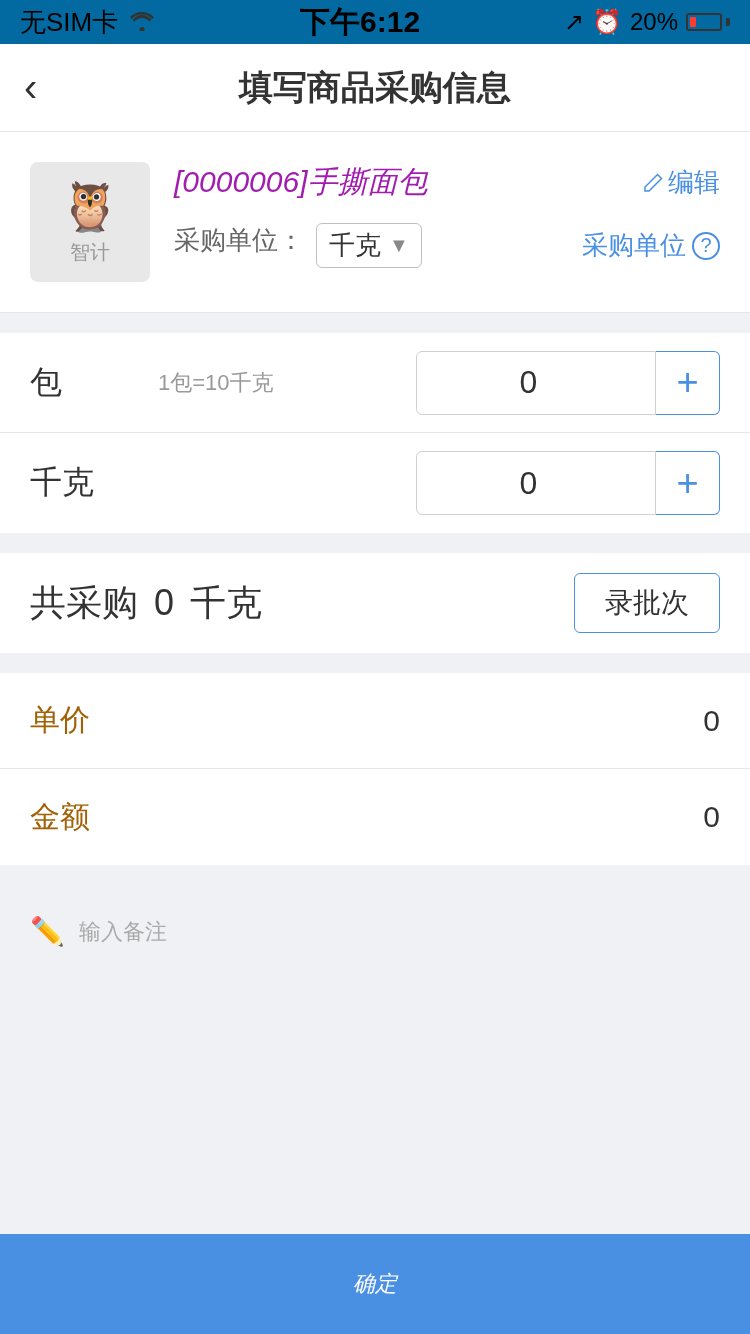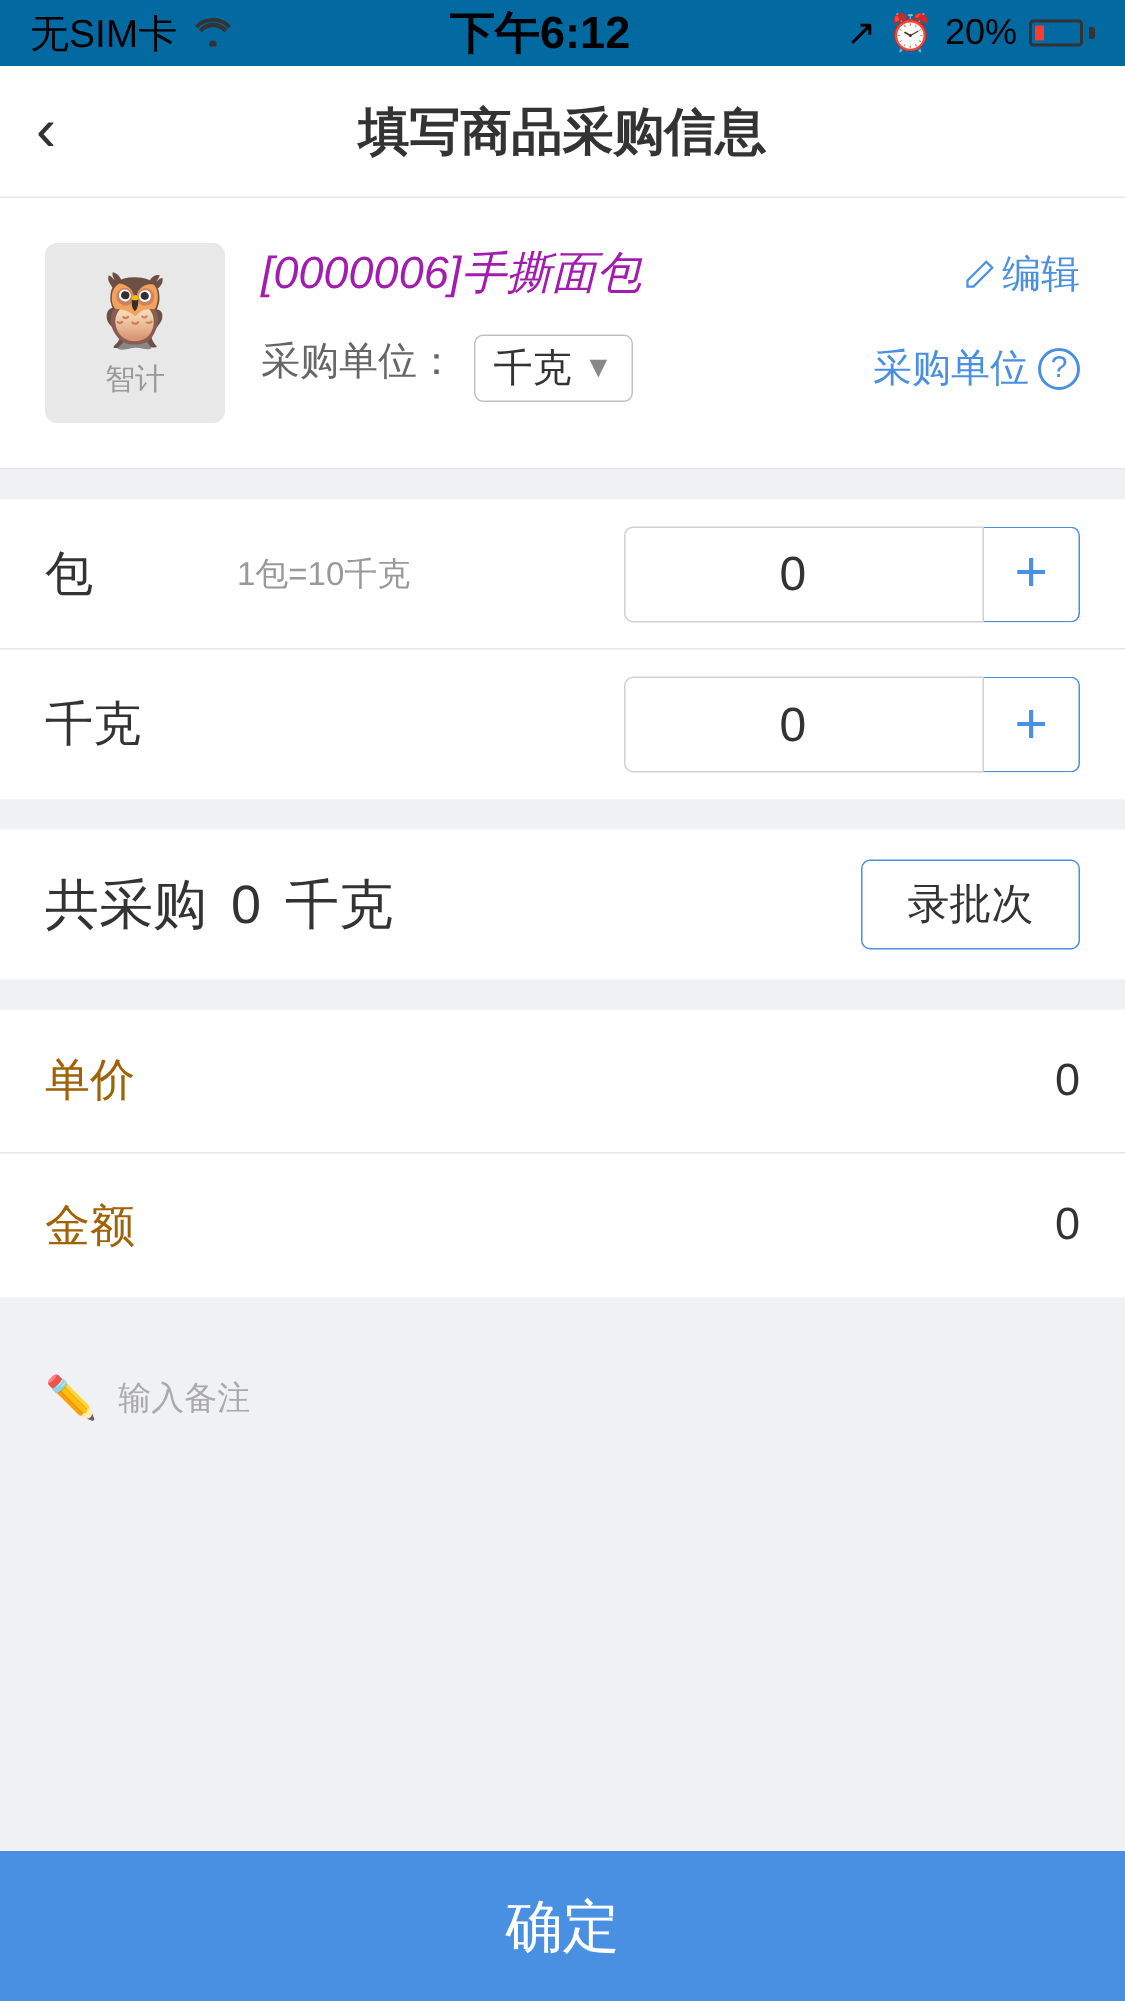--- a/index.html
+++ b/index.html
@@ -297,27 +297,28 @@
 
     
     .confirm-btn {
       position: fixed;
       bottom: 0;
       left: 0;
       width: 750px;
       height: 100px;
       background: #4a90e2;
       color: #fff;
-      font-size: 38px;
+      font-size: 22px;
       font-weight: 500;
       border: none;
       cursor: pointer;
       display: flex;
       align-items: center;
       justify-content: center;
+      font-style: italic;
     }
   </style>
 </head>
 <body>
 
 <div class="status-bar">
   <div class="status-left">
     <span>无SIM卡</span>
     <span>
       <svg width="28" height="22" viewBox="0 0 28 22" fill="none">

